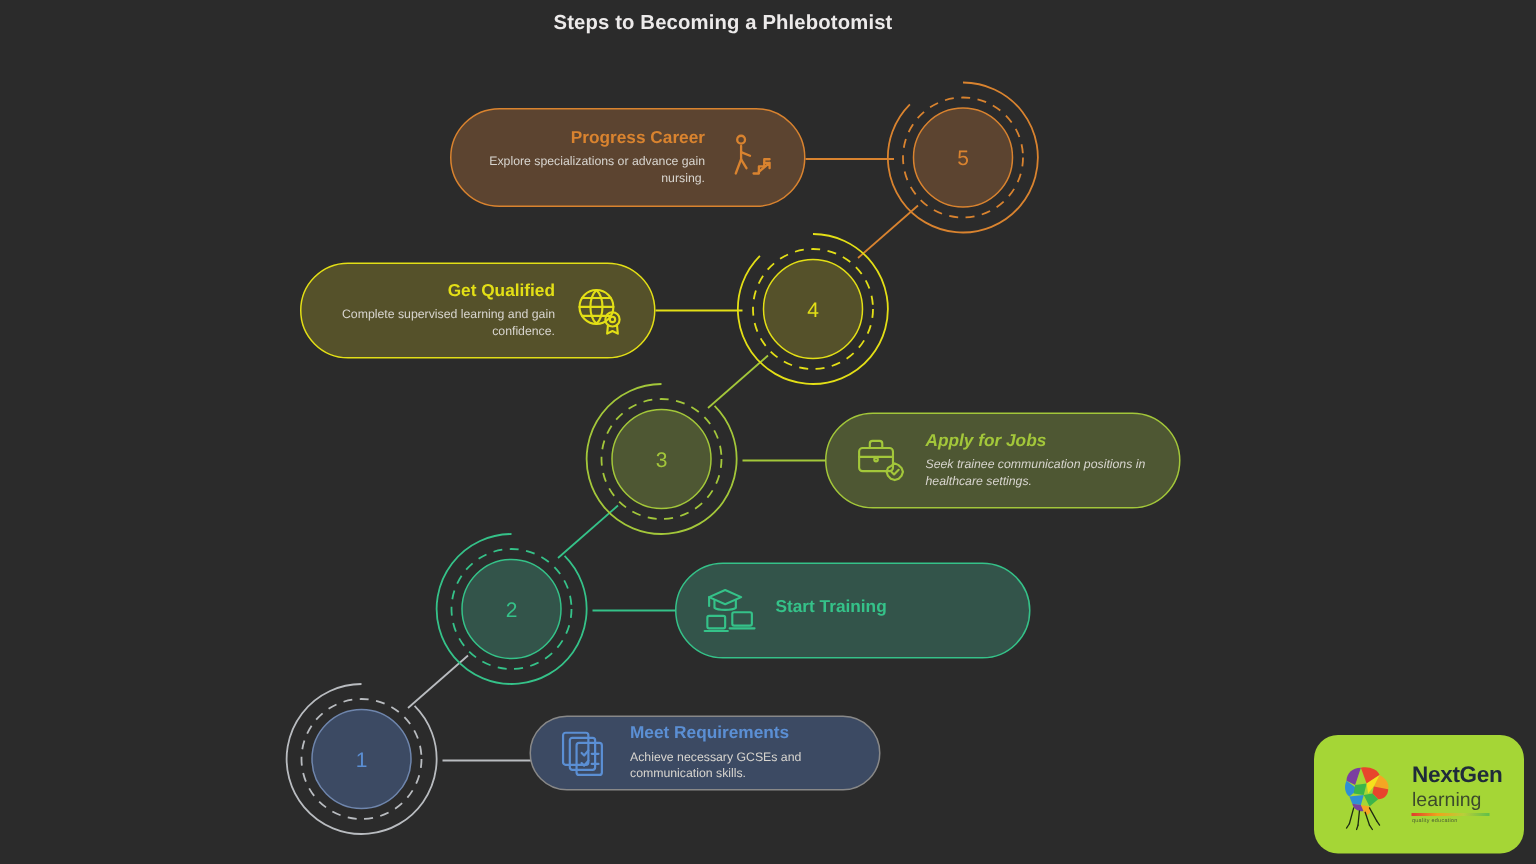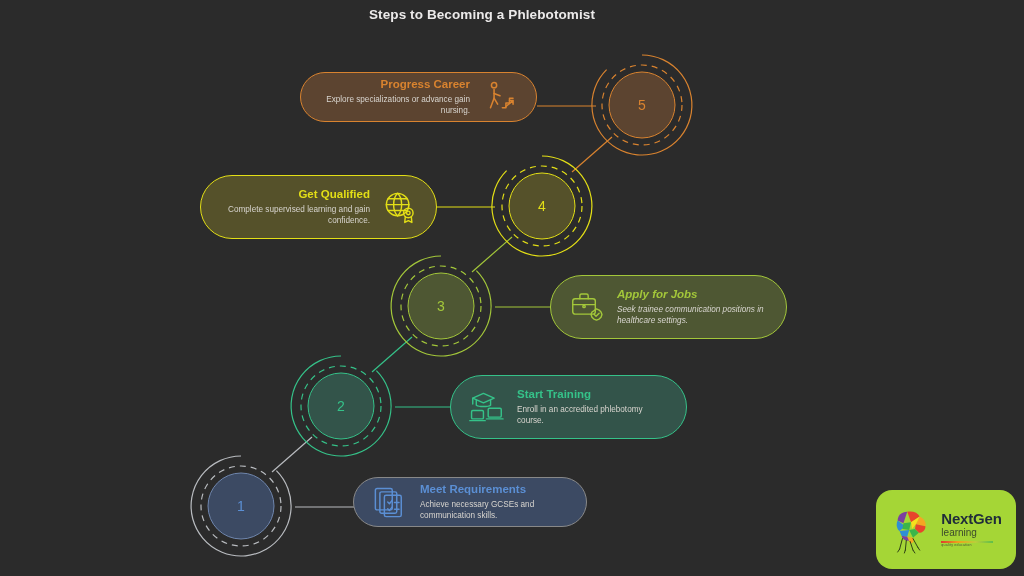--- a/index.html
+++ b/index.html
@@ -98,21 +98,21 @@
     border-radius: 16px;
     background: #a5d636;
     display: flex;
     align-items: center;
     justify-content: center;
     gap: 5px;
   }
   #logo .brain { width: 46px; height: 48px; }
   #logo .wordmark { display: flex; flex-direction: column; line-height: 1; }
   #logo .l1 { font-size: 15px; font-weight: bold; color: #1f2b3a; letter-spacing: -.2px; }
-  #logo .l2 { font-size: 10px; color: #3c4a2c; margin-top: 2px; }
+  #logo .l2 { font-size: 13px; color: #3c4a2c; margin-top: 2px; }
   #logo .bar {
     margin-top: 3px;
     width: 52px; height: 2px;
     background: linear-gradient(90deg,#e03c2d,#f0a21c,#b9cf3a,#5fbf4a);
   }
   #logo .l3 { font-size: 3.6px; color: #4a5a34; margin-top: 1.5px; letter-spacing: .2px; }
 </style>
 </head>
 <body>
 
@@ -142,21 +142,21 @@
   </svg>
 
   <div class="node" style="left:588px; top:51px;">
     <svg viewBox="0 0 108 108">
       <path d="M54 4 A50 50 0 1 1 18.6 18.6" stroke="#d9832f" stroke-width="1.2" fill="none"></path>
       <circle cx="54" cy="54" r="40" stroke="#d9832f" stroke-width="1.2" fill="none" stroke-dasharray="6 5"></circle>
       <circle cx="54" cy="54" r="33" fill="#5c4430" stroke="#d9832f" stroke-width="1"></circle>
     </svg>
     <div class="num" style="color:#d9832f;">5</div>
   </div>
-  <div class="card right-align" style="left:300px; top:72px; width:237px; height:50px; background:#5c4430; border-color:#d9832f;">
+  <div class="card right-align" style="left:300px; top:72px; width:237px; height:66px; background:#5c4430; border-color:#d9832f;">
     <div class="txt">
       <div class="c-title" style="color:#d9832f;">Progress Career</div>
       <div class="c-desc">Explore specializations or advance gain nursing.</div>
     </div>
     <div class="ico">
       <svg width="38" height="38" viewBox="0 0 32 32" fill="none" stroke="#d9832f" stroke-width="1.3" stroke-linecap="round" stroke-linejoin="round">
         <circle cx="11" cy="6" r="2.2"></circle>
         <path d="M11 9.5 L11 17 L8 25"></path>
         <path d="M11 13 L16 15"></path>
         <path d="M11 17 L14 22"></path>
@@ -232,21 +232,20 @@
         <path d="M7 10.2 V14.5 C9 16 17 16 19 14.5 V10.2"></path>
         <path d="M4 8.5 V13.5"></path>
         <rect x="3" y="19" width="10" height="7" rx="1"></rect>
         <path d="M1.5 27.5 H14.5"></path>
         <rect x="17" y="17" width="11" height="7.5" rx="1"></rect>
         <path d="M15.5 26 H29.5"></path>
       </svg>
     </div>
     <div class="txt">
       <div class="c-title" style="color:#35c289;">Start Training</div>
-      <div class="c-desc">Enroll in an accredited phlebotomy course.</div>
     </div>
   </div>
 
   <div class="node" style="left:187px; top:452px;">
     <svg viewBox="0 0 108 108">
       <path d="M54 4 A50 50 0 1 0 89.4 18.6" stroke="#b9bcc0" stroke-width="1.2" fill="none"></path>
       <circle cx="54" cy="54" r="40" stroke="#b9bcc0" stroke-width="1.2" fill="none" stroke-dasharray="6 5"></circle>
       <circle cx="54" cy="54" r="33" fill="#3c4a63" stroke="#6f86ad" stroke-width="1"></circle>
     </svg>
     <div class="num" style="color:#5b8fd4;">1</div>

